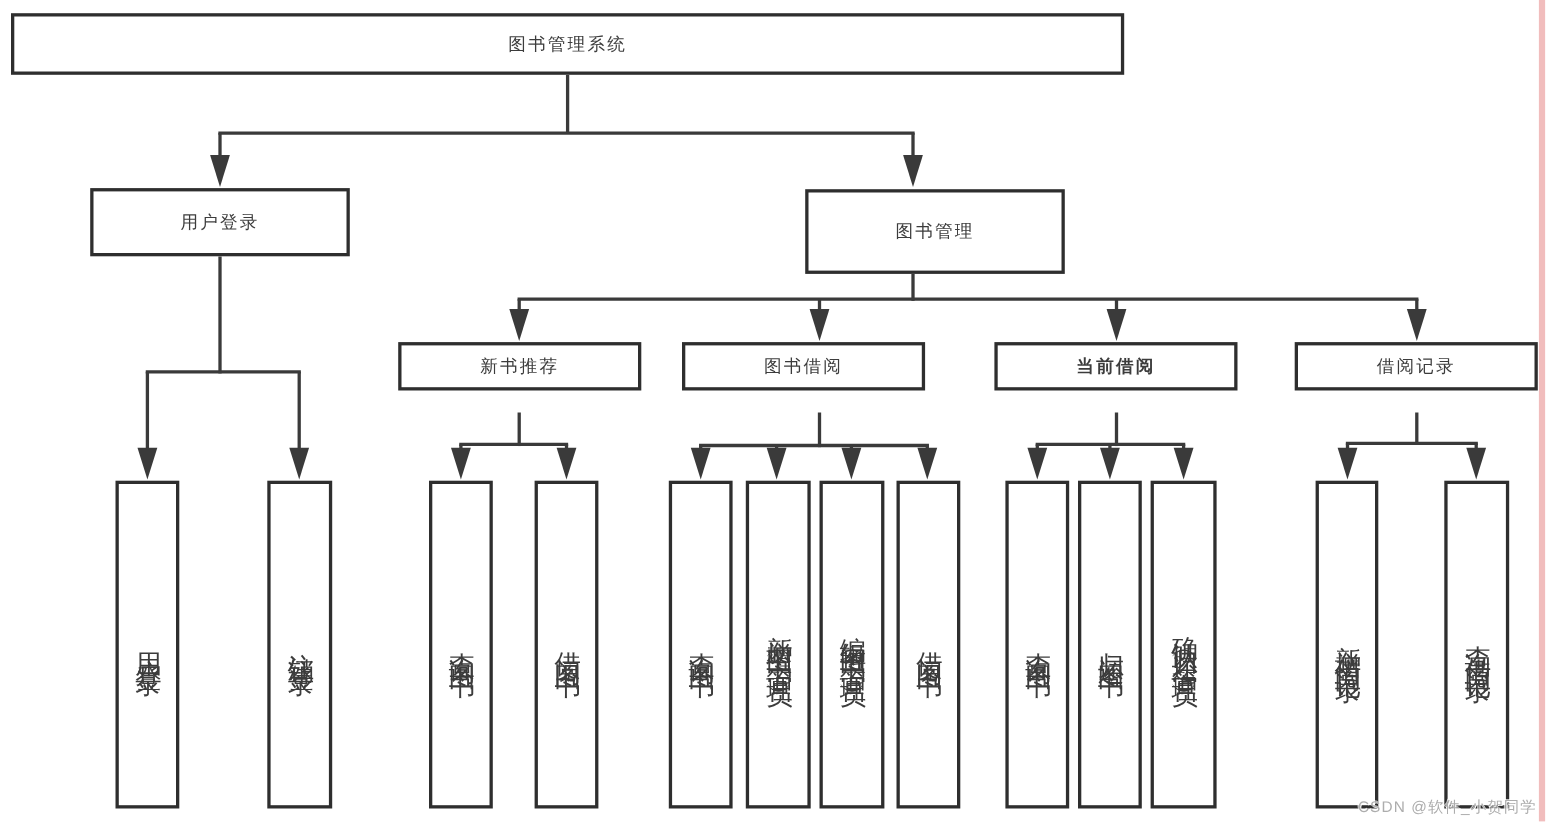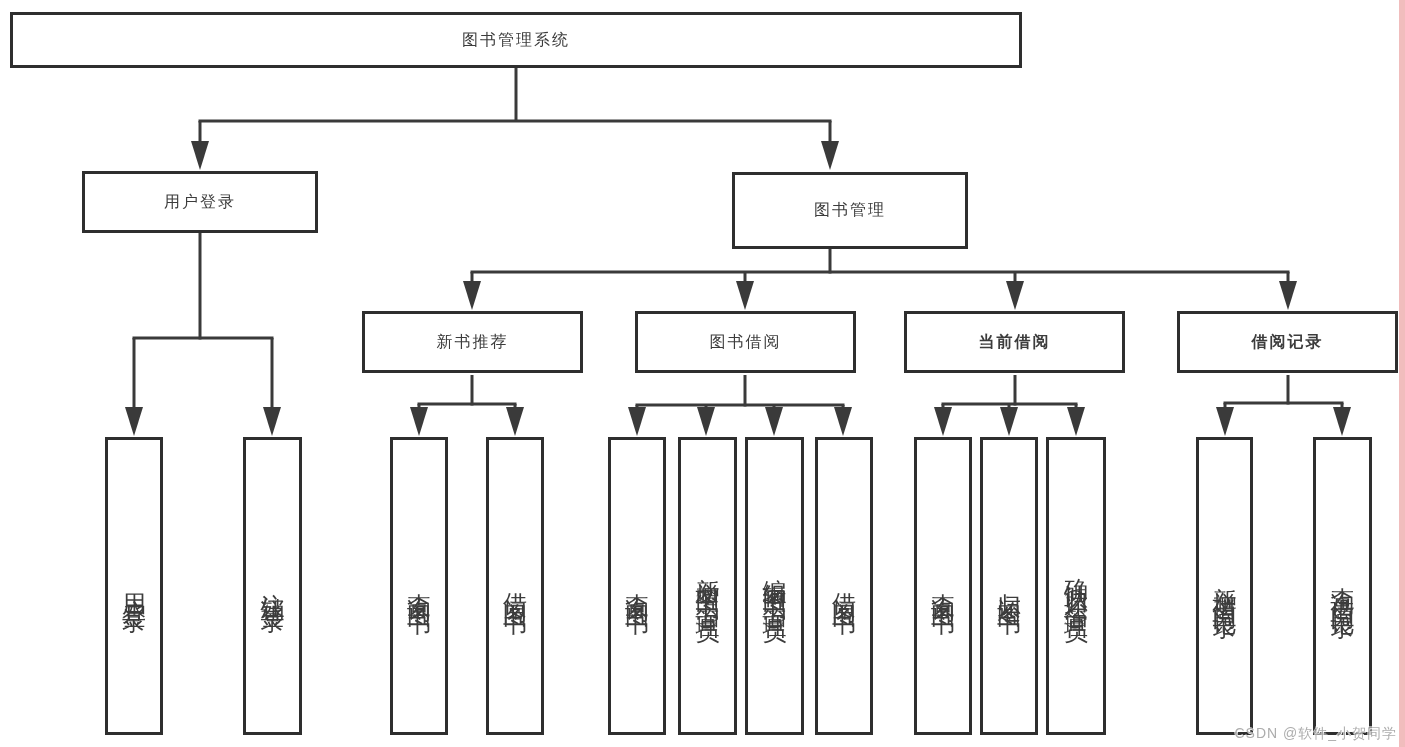--- a/index.html
+++ b/index.html
@@ -23,25 +23,25 @@
     border: 3px solid #2e2e2e;
     color: #3c3c3c;
     display: flex;
     align-items: center;
     justify-content: center;
   }
   .hbox { font-size: 16px; letter-spacing: 2px; }
   .root  { left: 10px;  top: 12px;  width: 1012px; height: 56px; }
   .n-user-login { left: 82px;  top: 171px; width: 236px; height: 62px; }
   .n-book-mgmt  { left: 712px; top: 172px; width: 236px; height: 77px; margin-left: 20px; }
-  .lvl3 { top: 311px; width: 221px; height: 62px; }
+  .lvl3 { top: 311px; width: 221px; height: 44px; }
   .n-new-rec    { left: 362px; }
-  .n-borrow     { left: 635px; }
+  .n-borrow     { left: 620px; }
   .n-current    { left: 904px; font-weight: bold; }
-  .n-records    { left: 1177px; font-weight: bold; }
+  .n-records    { left: 1177px; }
   .leaf {
     top: 437px;
     height: 298px;
     writing-mode: vertical-rl;
     text-orientation: mixed;
     font-size: 24px;
     letter-spacing: 6px;
     line-height: 1;
   }
   .lf-user-login   { left: 105px;  width: 58px; }

